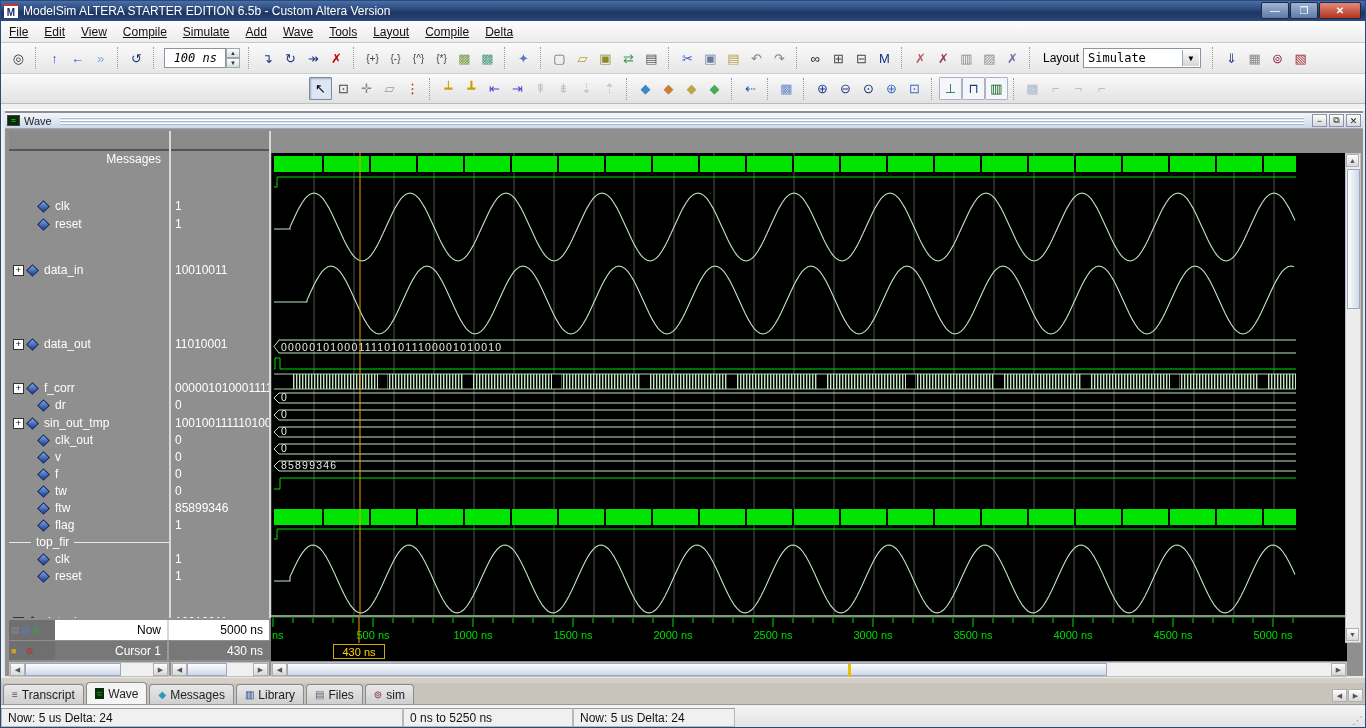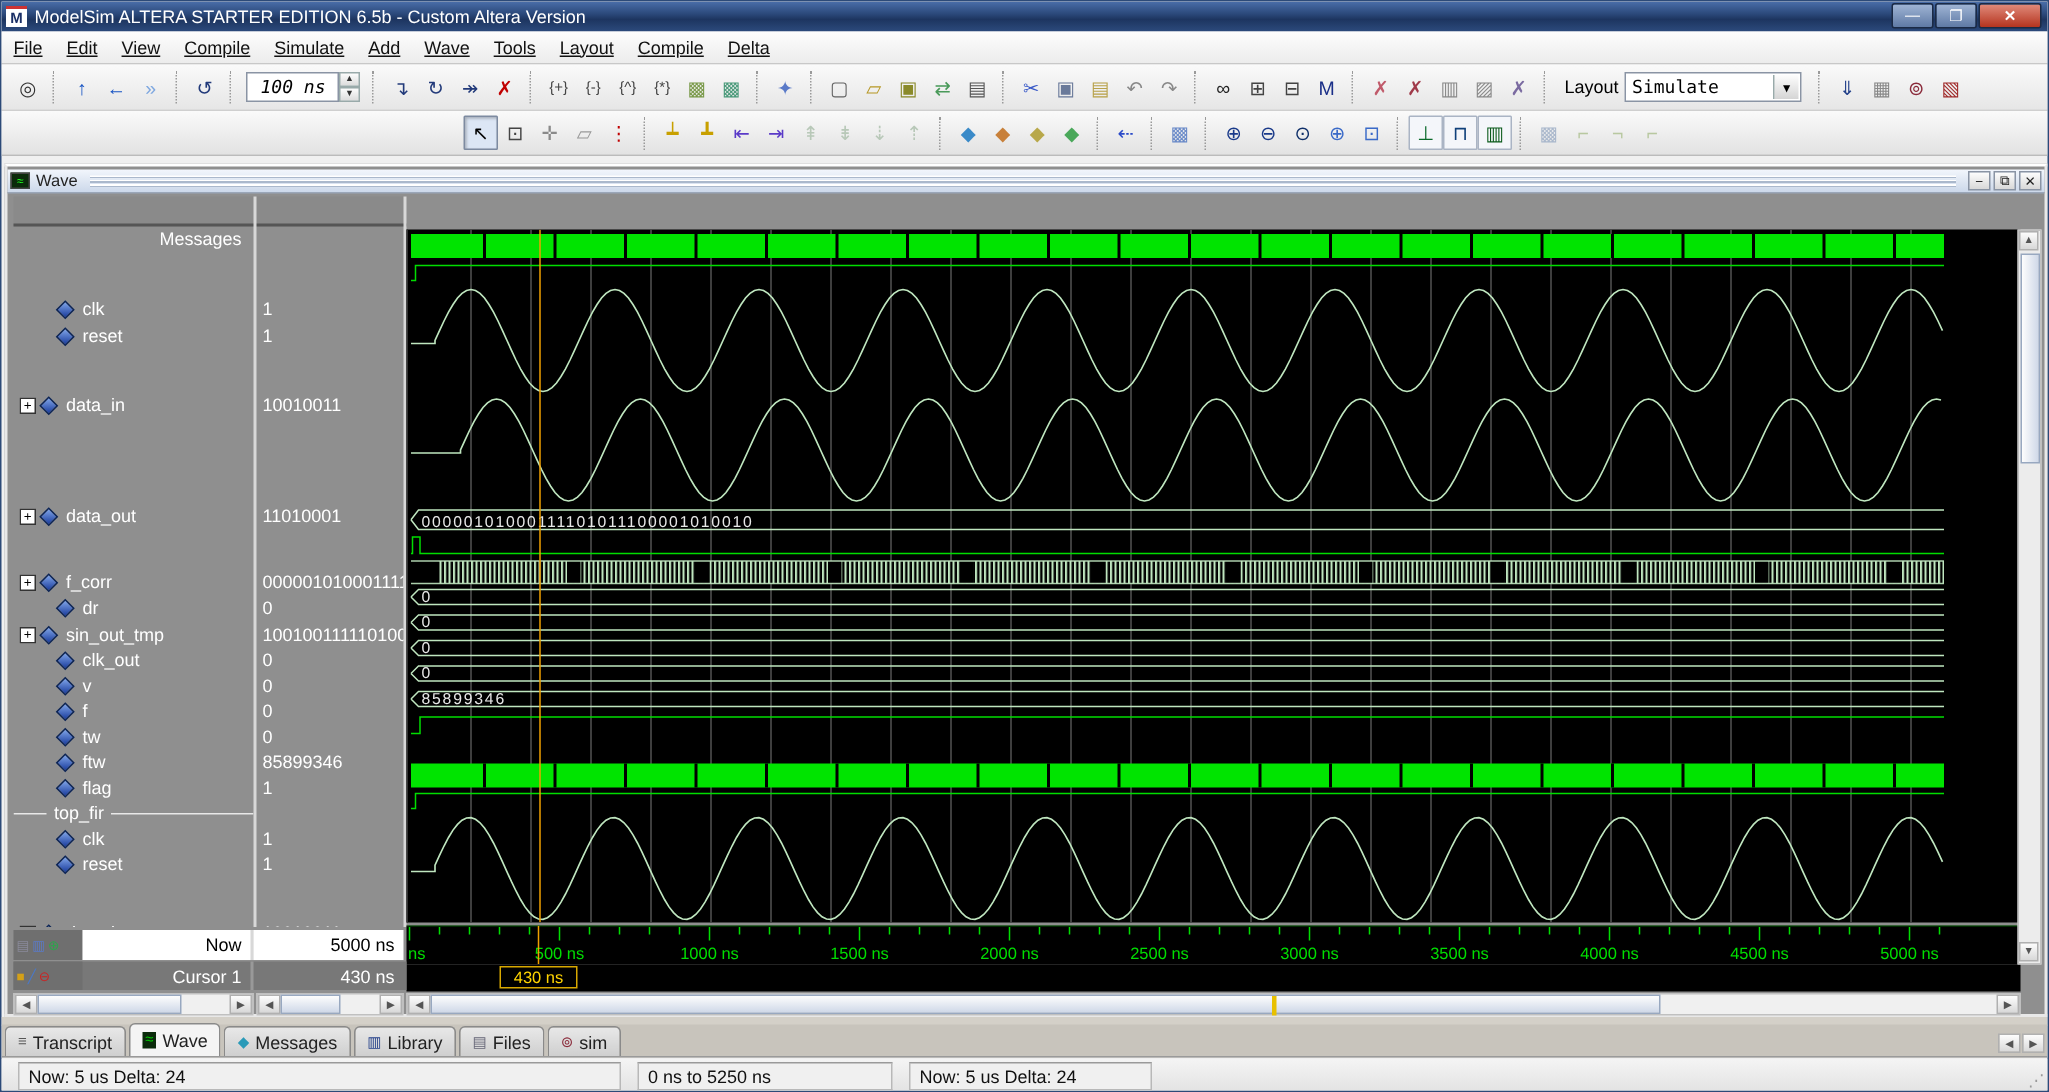--- a/index.html
+++ b/index.html
@@ -110,21 +110,21 @@
     display:flex; align-items:flex-end; padding-left:2px; border-bottom:1px solid #9a9a9a; }
   .tab { height:20px; display:flex; align-items:center; gap:4px; padding:0 8px; font-size:12px;
     background:linear-gradient(#e8e8e8,#cfcfcf); border:1px solid #8a8a8a; border-bottom:none;
     border-radius:4px 4px 0 0; margin-right:2px; color:#222; }
   .tab.active { background:#f4f4f4; height:22px; font-weight:normal; }
   .tab .ticon { font-size:10px; }
   #tab-scroll { position:absolute; right:2px; bottom:2px; display:flex; gap:1px; }
   #statusbar { position:absolute; left:0; top:705px; width:100%; height:23px;
     background:linear-gradient(#f4f4f4,#e2e2e2); display:flex; align-items:center; font-size:12px; color:#111; }
   .sseg { height:19px; border:1px solid #b8b8b8; border-top-color:#9a9a9a; background:#f0f0f0;
-    margin-left:11px; display:flex; align-items:center; padding:0 6px; }
+    margin-left:0; display:flex; align-items:center; padding:0 6px; }
   #grip { position:absolute; right:2px; bottom:2px; color:#999; font-size:11px; }
   svg text { font-family:"Liberation Sans",sans-serif; }
 </style>
 </head>
 <body>
 
 <div id="app">
 
   <div id="titlebar">
     <div class="app-ico">M</div>

